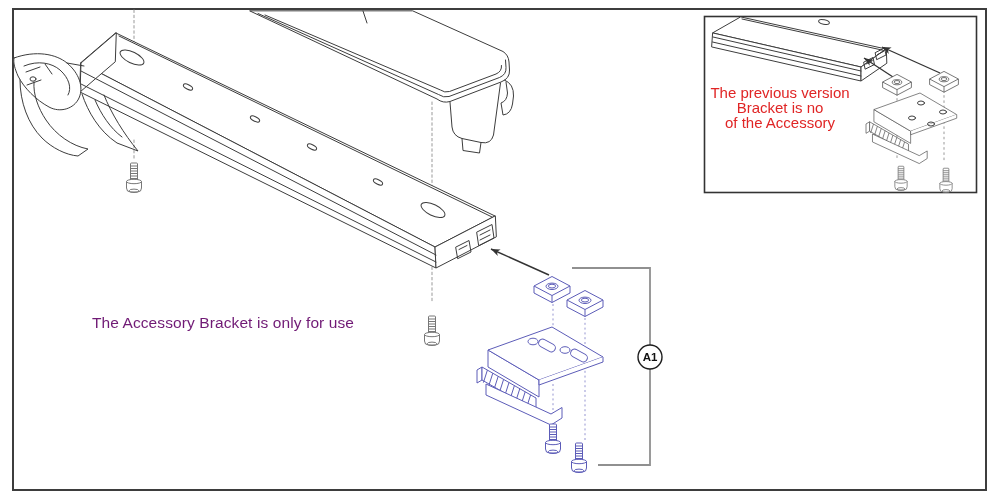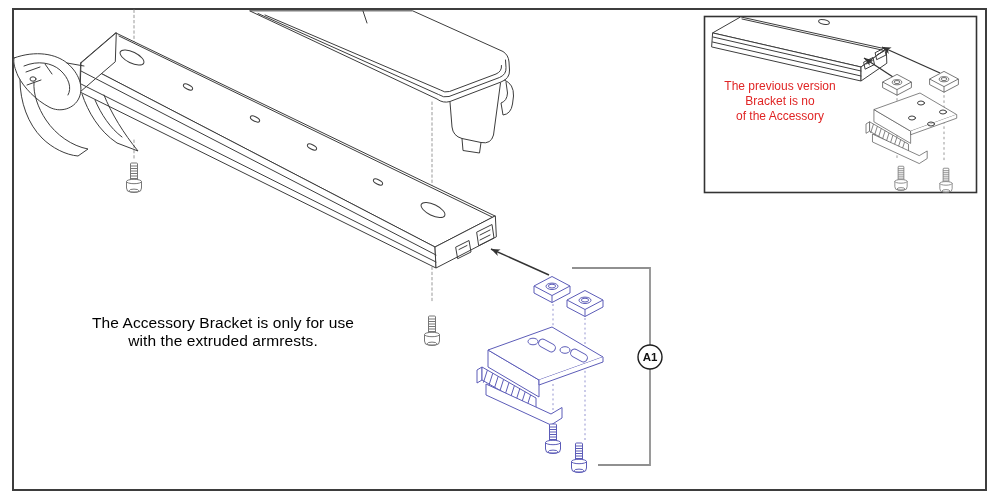--- a/index.html
+++ b/index.html
@@ -3,25 +3,25 @@
 <meta charset="utf-8">
 <style>
   html,body{margin:0;padding:0;background:#fff;}
   .stage{
     position:relative;width:1000px;height:499px;background:#fff;overflow:hidden;
     font-family:"Liberation Sans",sans-serif;
   }
   .stage svg{position:absolute;left:0;top:0;}
   .caption{
     position:absolute;left:45px;top:314px;width:356px;text-align:center;
-    font-size:15.5px;line-height:17.5px;color:#000000;letter-spacing:.1px;
+    font-size:15.5px;line-height:17.5px;color:#701a75;letter-spacing:.1px;
   }
   .inset-note{
-    position:absolute;left:704px;top:79px;width:152px;text-align:center;
-    font-size:12px;line-height:15px;color:var(--c-red,#e02525);
+    position:absolute;left:704px;top:85px;width:152px;text-align:center;
+    font-size:15px;line-height:15px;color:var(--c-red,#e02525);
   }
   .a1-text{font-family:"Liberation Sans",sans-serif;font-weight:bold;font-size:11.5px;fill:#111;}
   .lineart{stroke:var(--c-line,#3d3d3d);stroke-width:1;fill:none;stroke-linejoin:round;stroke-linecap:round;}
   .facefill{fill:#fff;}
   .dash{stroke:var(--c-gray,#999);stroke-width:1;stroke-dasharray:2.5 2.7;fill:none;}
   .bluedash{stroke:var(--c-blue,#5c5cb8);stroke-opacity:.65;stroke-width:1;stroke-dasharray:2 2.8;fill:none;}
   .bluestroke{stroke:var(--c-blue,#5c5cb8);fill:none;stroke-width:1;stroke-linejoin:round;}
   .callout-line{stroke:#909090;stroke-width:1.8;fill:none;}
 </style>
 </head>
@@ -183,21 +183,20 @@
       <ellipse cx="912" cy="118" rx="3.5" ry="2"></ellipse>
       <ellipse cx="931" cy="124" rx="3.5" ry="2"></ellipse>
     </g>
     <use href="#screw-sym" transform="translate(901,190) scale(0.82)" color="#777"></use>
     <use href="#screw-sym" transform="translate(946,192) scale(0.82)" color="#777"></use>
   </g>
 </svg>
 
 <div class="caption">
   <div>The Accessory Bracket is only for use</div>
-  <div>with the extruded armrests.</div>
 </div>
 
 <div class="inset-note">
   <div>The previous version</div>
   <div>Bracket is no</div>
   <div>of the Accessory</div>
 </div>
 
 </div>
 

